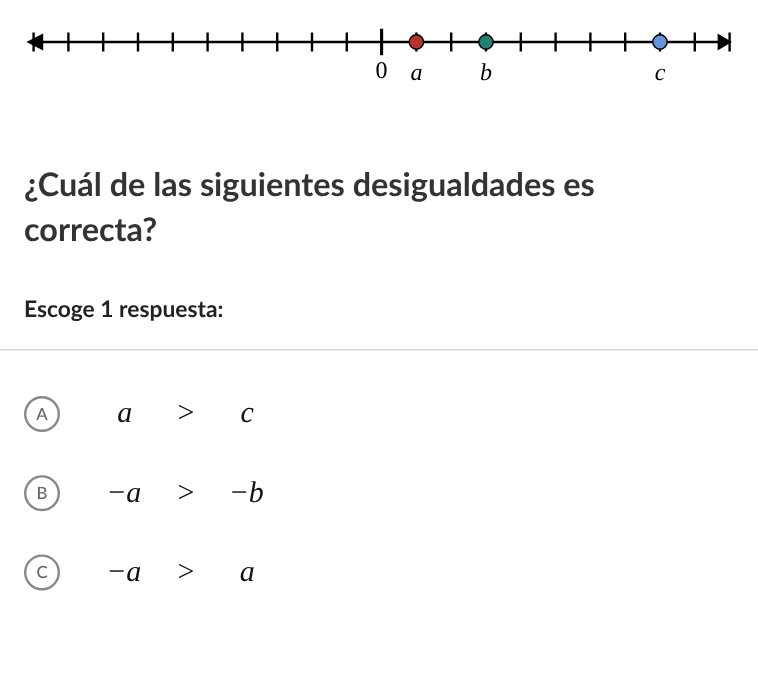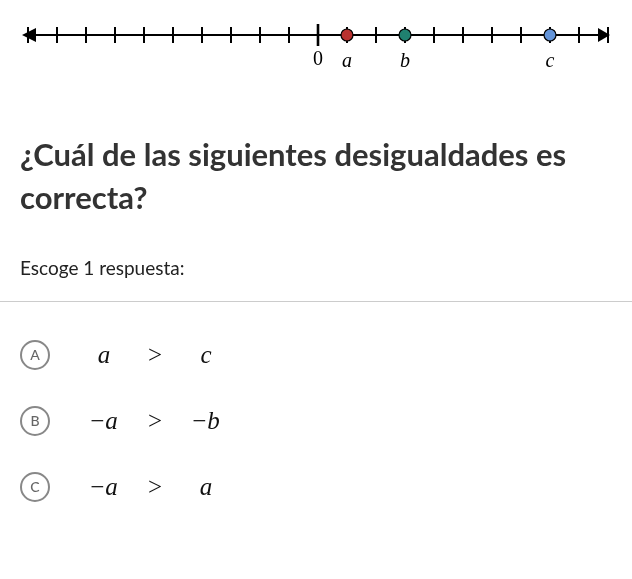--- a/index.html
+++ b/index.html
@@ -9,29 +9,29 @@
     width: 632px;
     height: 579px;
     overflow: hidden;
     position: relative;
   }
   .numline-wrap {
     padding: 10px 20px 0 20px;
   }
   .question {
     padding: 50px 20px 0 20px;
-    font-size: 31px;
+    font-size: 27px;
     font-weight: 700;
     color: #333;
     line-height: 1.4;
   }
   .instruction {
     padding: 36px 20px 0 20px;
     font-size: 19px;
-    font-weight: 400;
+    font-weight: 700;
     color: #222;
   }
   .divider {
     border: none;
     border-top: 1px solid #ccc;
     margin-top: 22px;
   }
   .choices {
     padding: 20px 20px 0 20px;
   }

